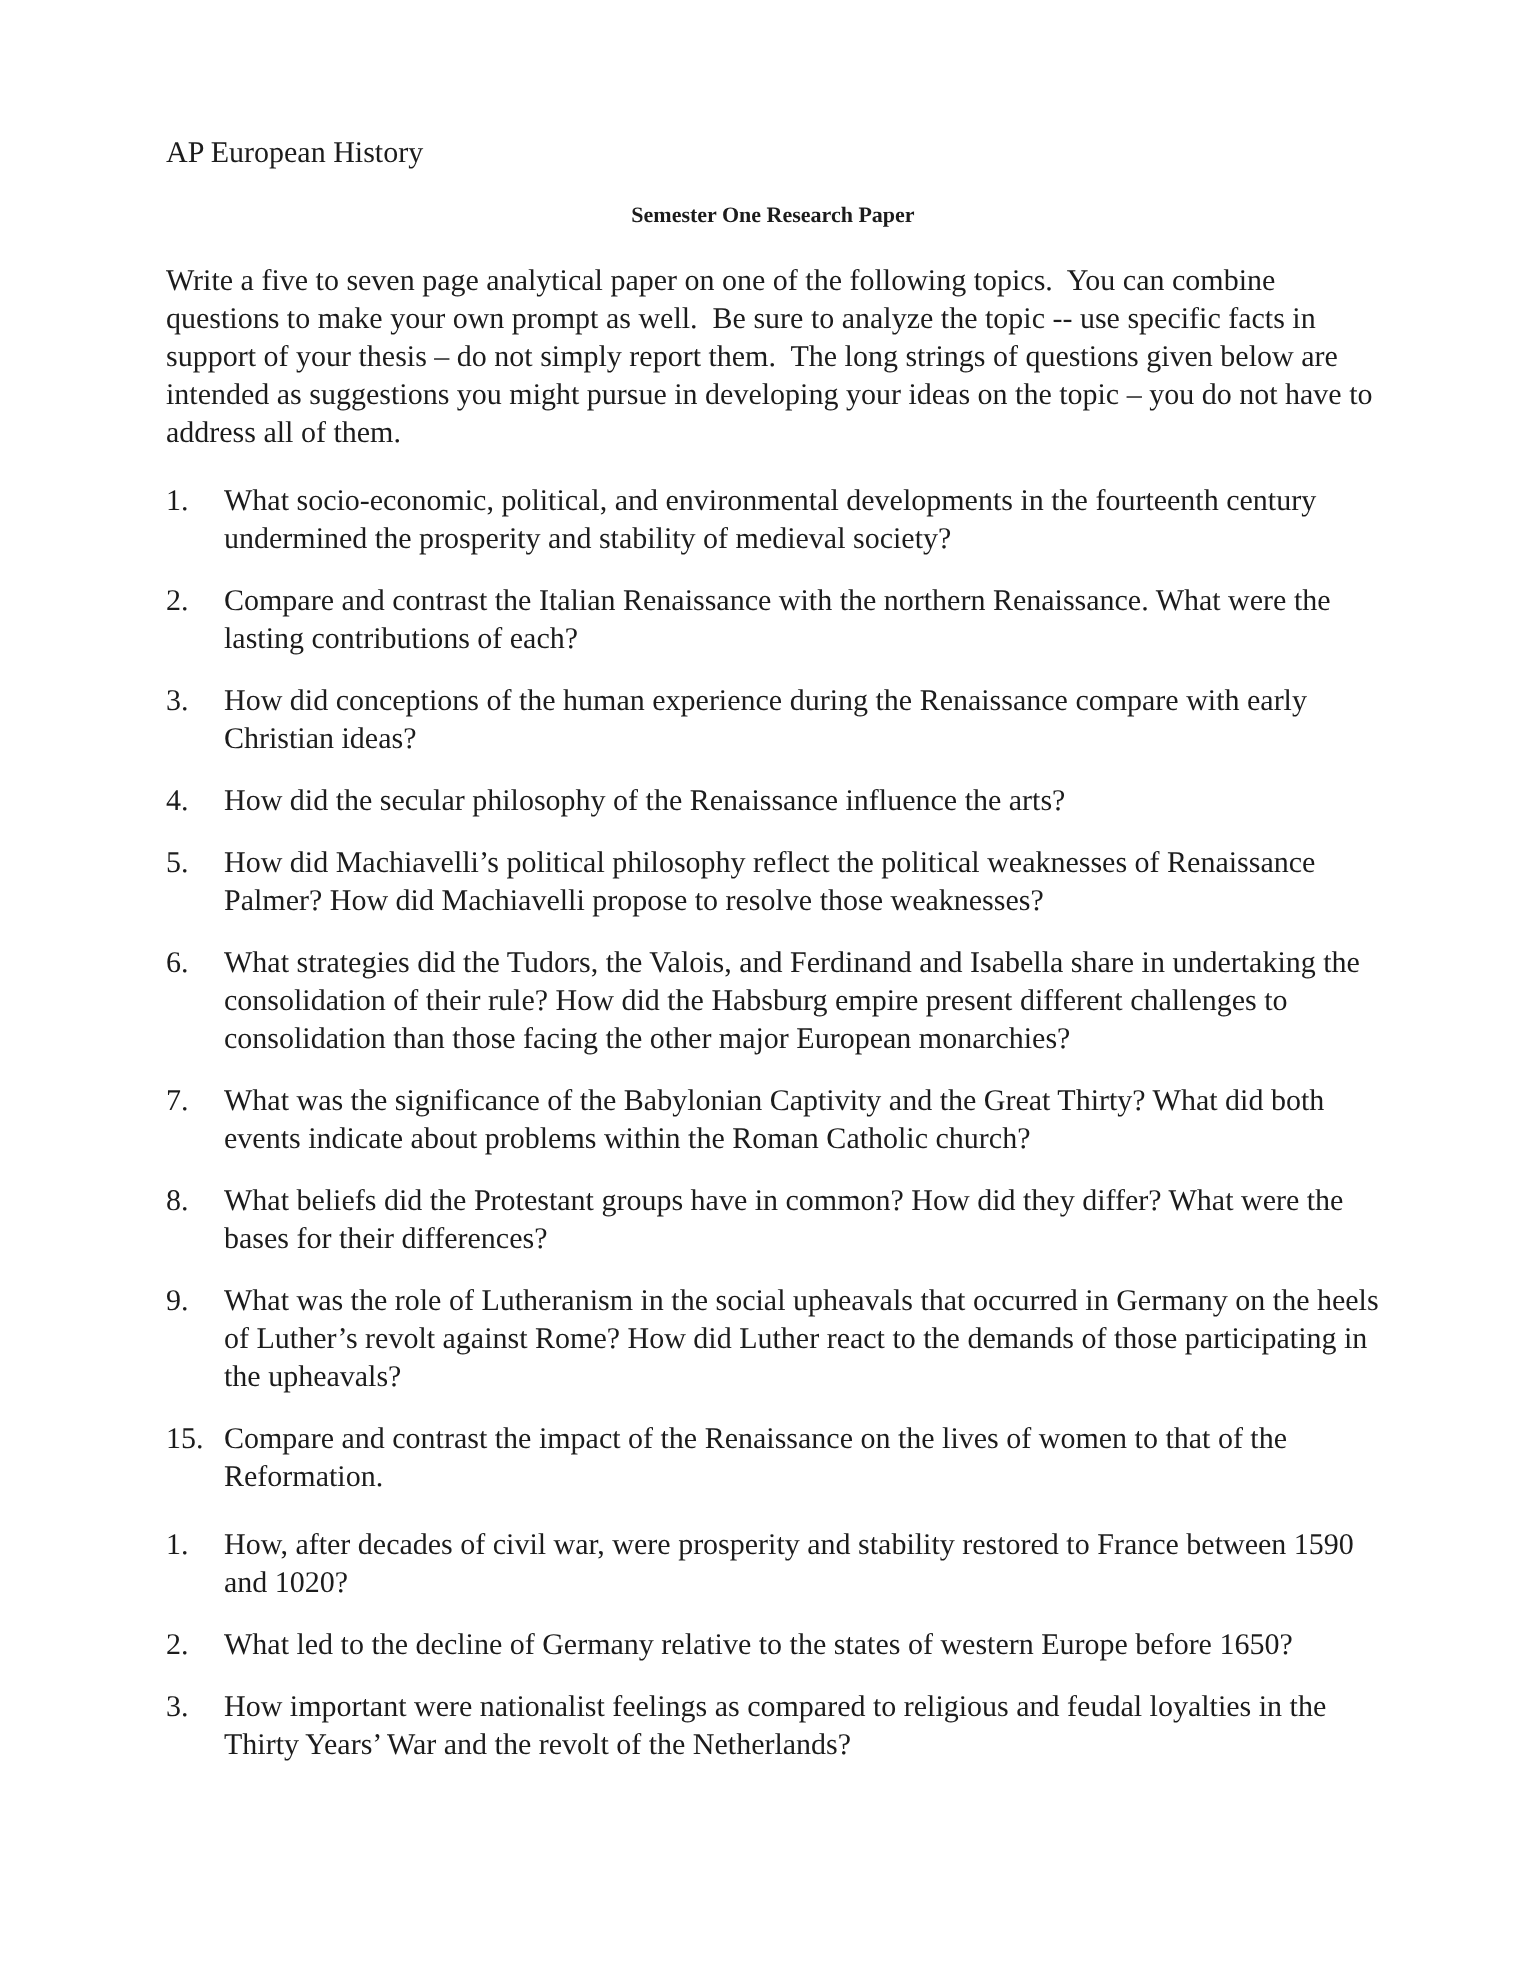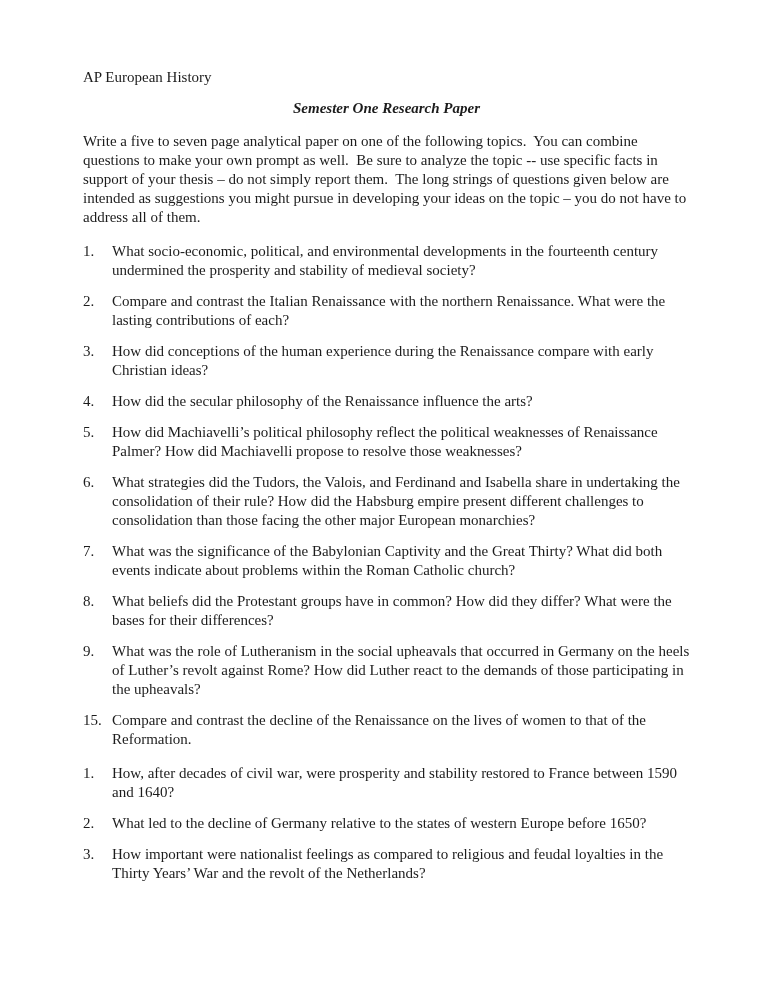--- a/index.html
+++ b/index.html
@@ -24,22 +24,21 @@
     padding: 68px 78px 17px 83px;
     background: #ffffff;
   }
   .course {
     margin: 0;
   }
   .doc-title {
     margin: 12px 0 0 0;
     text-align: center;
     font-weight: bold;
-    font-size: 15px;
-    font-style: italic;
+    font-size: 11px;
   }
   .intro {
     margin: 14px 0 0 0;
     white-space: pre-wrap;
   }
   .section-heading {
     margin: 14px 0 0 0;
   }
   .q-list {
     margin: 15px 0 0 0;
@@ -106,31 +105,31 @@
     <span class="q-text">What beliefs did the Protestant groups have in common? How did they differ? What were the bases for their differences?</span>
   </div>
 
   <div class="q-item">
     <span class="q-num">9.</span>
     <span class="q-text">What was the role of Lutheranism in the social upheavals that occurred in Germany on the heels of Luther’s revolt against Rome? How did Luther react to the demands of those participating in the upheavals?</span>
   </div>
 
   <div class="q-item">
     <span class="q-num">15.</span>
-    <span class="q-text">Compare and contrast the decline of the Renaissance on the lives of women to that of the Reformation.</span>
+    <span class="q-text">Compare and contrast the impact of the Renaissance on the lives of women to that of the Reformation.</span>
   </div>
 
 </div>
   </div>
 
   <div class="section">
     <div class="q-list">
   <div class="q-item">
     <span class="q-num">1.</span>
-    <span class="q-text">How, after decades of civil war, were prosperity and stability restored to France between 1590 and 1640?</span>
+    <span class="q-text">How, after decades of civil war, were prosperity and stability restored to France between 1590 and 1020?</span>
   </div>
 
   <div class="q-item">
     <span class="q-num">2.</span>
     <span class="q-text">What led to the decline of Germany relative to the states of western Europe before 1650?</span>
   </div>
 
   <div class="q-item">
     <span class="q-num">3.</span>
     <span class="q-text">How important were nationalist feelings as compared to religious and feudal loyalties in the Thirty Years’ War and the revolt of the Netherlands?</span>

